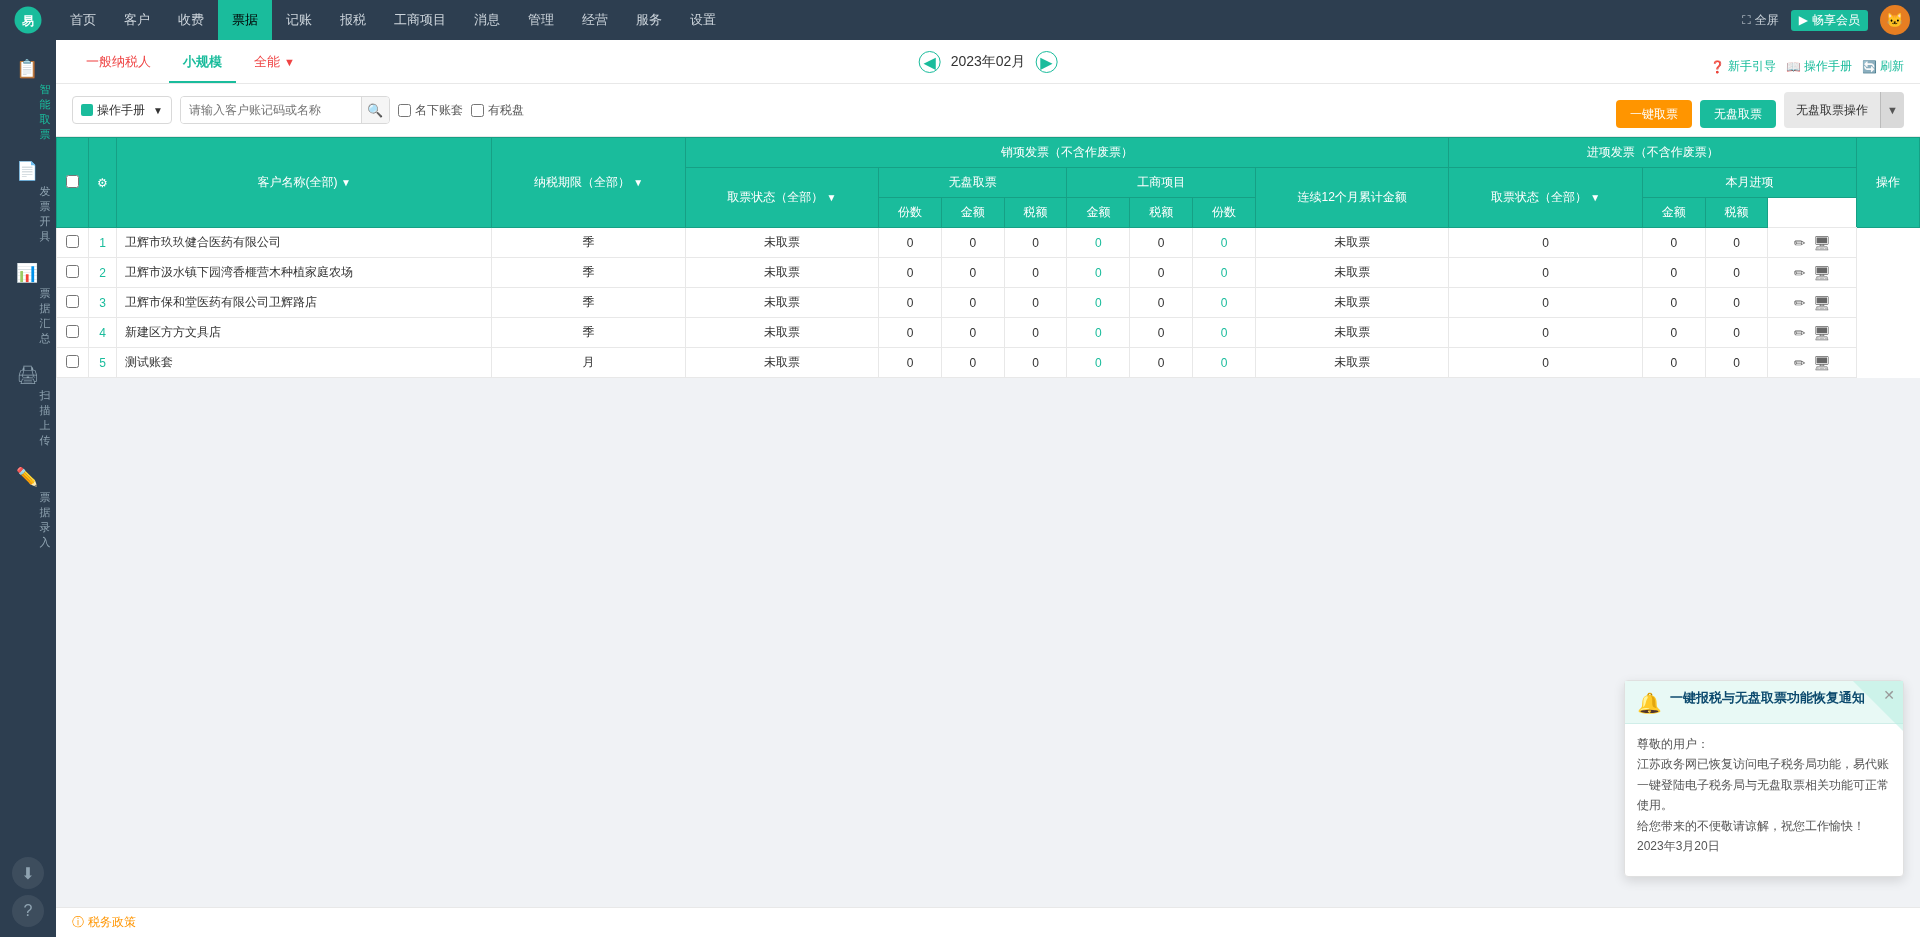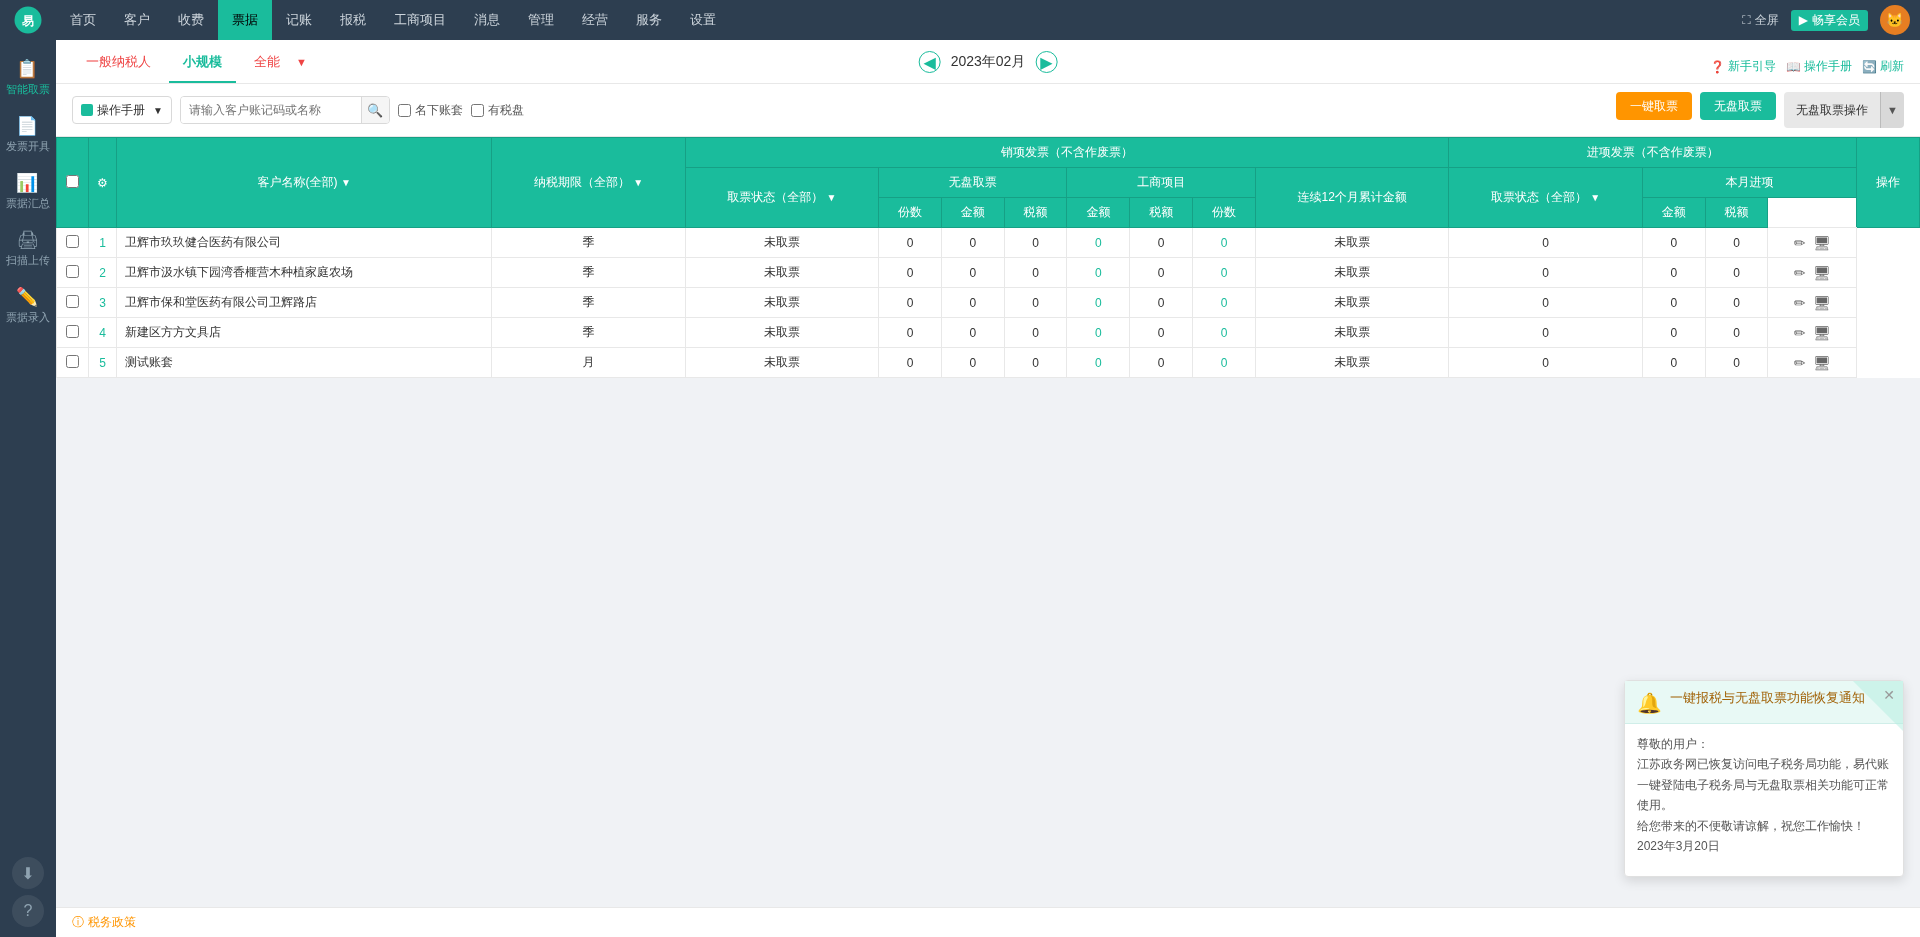--- a/index.html
+++ b/index.html
@@ -60,21 +60,21 @@
       width: 52px;
       padding: 8px 4px;
       display: flex; flex-direction: column; align-items: center;
       color: #8fa3b1;
       cursor: pointer;
       border-radius: 4px;
       margin-bottom: 2px;
     }
     .sidebar-item.active { color: #1abc9c; }
     .sidebar-item .si-icon { font-size: 18px; margin-bottom: 2px; }
-    .sidebar-item .si-label { font-size: 11px; text-align: center; }
+    .sidebar-item .si-label { font-size: 11px; text-align: center; margin-left: 34px; }
     .sidebar-bottom {
       margin-top: auto;
       margin-bottom: 10px;
       display: flex; flex-direction: column; align-items: center; gap: 6px;
     }
     .sidebar-bottom .sb-item {
       width: 32px; height: 32px; border-radius: 50%;
       background: rgba(255,255,255,0.08);
       display: flex; align-items: center; justify-content: center;
       color: #8fa3b1; cursor: pointer; font-size: 16px;
@@ -104,21 +104,21 @@
       color: #ef4444;
       font-size: 13px;
       border-bottom: 2px solid transparent;
       margin-right: 4px;
     }
     .sub-tab.active {
       color: #1abc9c;
       border-bottom: 2px solid #1abc9c;
       font-weight: bold;
     }
-    .sub-tab.with-icon { display: flex; align-items: center; gap: 16px; }
+    .sub-tab.with-icon { display: flex; align-items: center; gap: 4px; }
     .sub-tab-date {
       position: absolute;
       left: 50%;
       transform: translateX(-50%);
       display: flex; align-items: center; gap: 10px;
       font-size: 14px;
       bottom: 10px;
       color: #333;
     }
     .date-arrow {
@@ -142,21 +142,21 @@
     
     .toolbar {
       background: #fff;
       padding: 8px 16px;
       display: flex;
       align-items: center;
       gap: 8px;
       border-bottom: 1px solid #e8e8e8;
     }
     .toolbar-left { display: flex; align-items: center; gap: 8px; flex: 1; }
-    .toolbar-right { display: flex; align-items: flex-start; gap: 8px; }
+    .toolbar-right { display: flex; align-items: flex-end; gap: 8px; }
     .select-box {
       border: 1px solid #d9d9d9;
       border-radius: 4px;
       padding: 4px 8px;
       font-size: 12px;
       background: #fff;
       color: #333;
       cursor: pointer;
       display: flex; align-items: center; gap: 4px;
       height: 28px;
@@ -284,21 +284,21 @@
       z-index: 200;
       font-size: 12px;
     }
     .notif-header {
       background: #e8f9f5;
       padding: 8px 12px;
       border-bottom: 1px solid #d0eee9;
       display: flex; align-items: flex-start; gap: 8px;
     }
     .notif-icon { color: #1abc9c; font-size: 20px; flex-shrink: 0; margin-top: 2px; }
-    .notif-title { color: #a16207; font-size: 13px; font-weight: normal; }
+    .notif-title { color: #0c4a6e; font-size: 13px; font-weight: bold; }
     .notif-body { padding: 10px 12px; color: #555; line-height: 1.7; }
     .notif-close {
       position: absolute; top: 6px; right: 8px;
       cursor: pointer; color: #999; font-size: 14px;
     }
     .notif-scroll {
       height: 152px;
       overflow-y: auto;
     }
 

